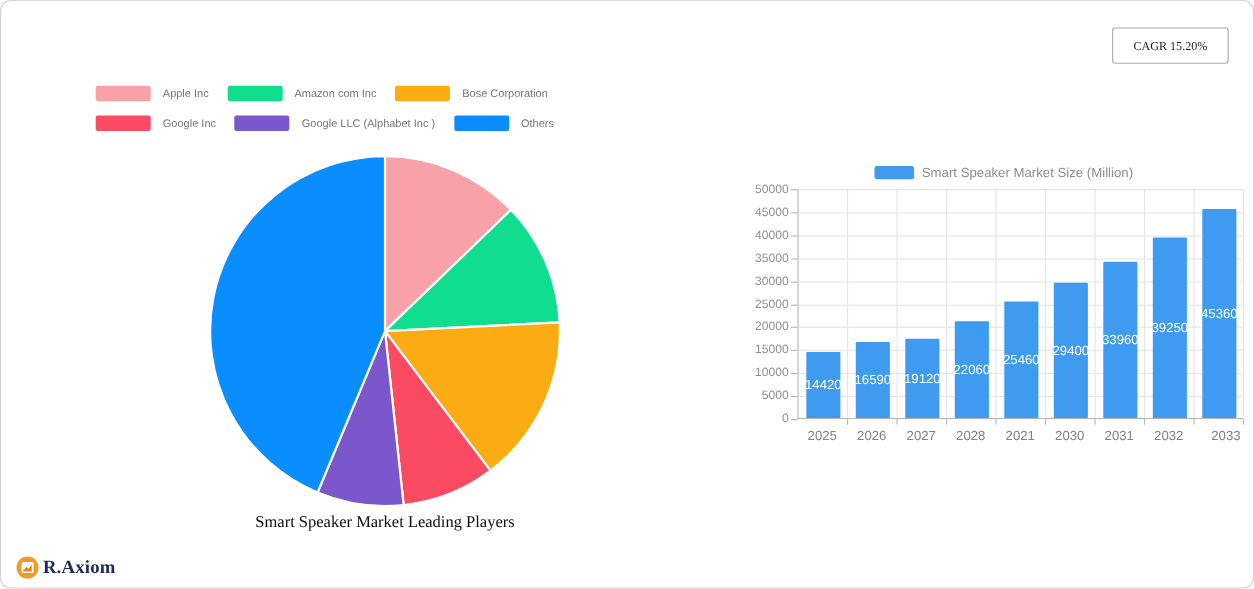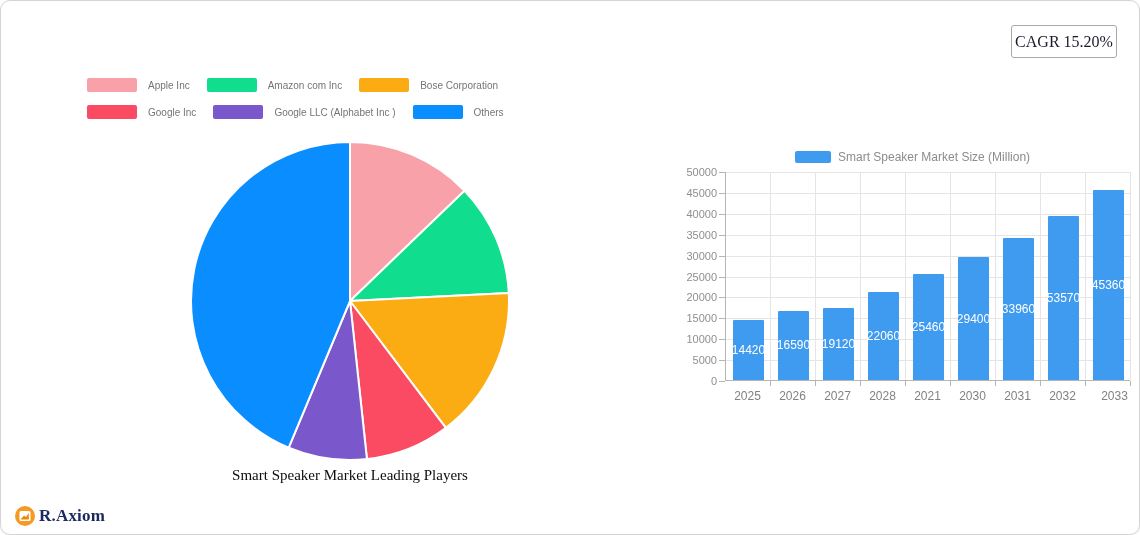--- a/index.html
+++ b/index.html
@@ -7,21 +7,21 @@
   .card {
     position:absolute; left:0; top:0; width:1140px; height:535px;
     background:#fff; border:1px solid #d4d4d4; border-radius:10px;
     box-shadow:0 1px 3px rgba(0,0,0,0.06); overflow:hidden;
   }
   
   .cagr-badge {
     position:absolute; top:24px; right:22px; width:106px; height:33px;
     border:1px solid #a9a9a9; border-radius:3px; background:#fff;
     display:flex; align-items:center; justify-content:center;
-    font-family:"Liberation Serif", serif; font-size:16px; color:#1a1a2e;
+    font-family:"Liberation Serif", serif; font-size:11px; color:#1a1a2e;
   }
   
   .pie-legend { position:absolute; left:86px; top:77px; }
   .pie-legend-row { display:flex; align-items:center; gap:17px; margin-bottom:13px; }
   .pl-item { display:flex; align-items:center; gap:11px; cursor:pointer; }
   .pl-swatch { width:50px; height:14px; border-radius:2px; }
   .pl-label { font-size:10px; color:#757575; }
   
   .pie-svg { position:absolute; left:187px; top:138px; }
   .pie-title {
@@ -169,21 +169,21 @@
         <div class="bar" style="left: 187px; height: 106.423px; background: rgb(63, 155, 240);">
           <span class="bar-value" style="color: rgb(255, 255, 255);">25460</span>
         </div>
         <div class="bar" style="left: 232px; height: 122.892px; background: rgb(63, 155, 240);">
           <span class="bar-value" style="color: rgb(255, 255, 255);">29400</span>
         </div>
         <div class="bar" style="left: 277px; height: 141.953px; background: rgb(63, 155, 240);">
           <span class="bar-value" style="color: rgb(255, 255, 255);">33960</span>
         </div>
         <div class="bar" style="left: 322px; height: 164.065px; background: rgb(63, 155, 240);">
-          <span class="bar-value" style="color: rgb(255, 255, 255);">53570</span>
+          <span class="bar-value" style="color: rgb(255, 255, 255);">39250</span>
         </div>
         <div class="bar" style="left: 367px; height: 189.605px; background: rgb(63, 155, 240);">
           <span class="bar-value" style="color: rgb(255, 255, 255);">45360</span>
         </div>
       </div>
     <div id="bar-ylabels">
         <div class="ylabel" style="top: 21px; left: -34px; position: absolute; right: auto; width: 60px;">50000</div>
         <div class="ylabel" style="top: 41.9px; left: -34px; position: absolute; right: auto; width: 60px;">45000</div>
         <div class="ylabel" style="top: 62.8px; left: -34px; position: absolute; right: auto; width: 60px;">40000</div>
         <div class="ylabel" style="top: 83.7px; left: -34px; position: absolute; right: auto; width: 60px;">35000</div>

